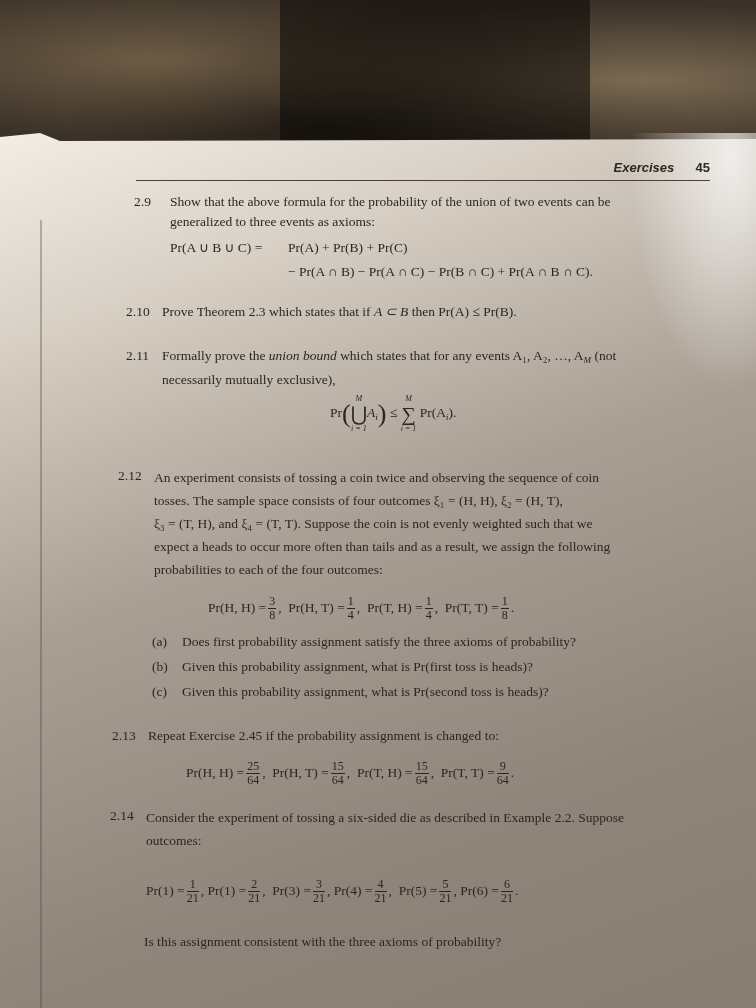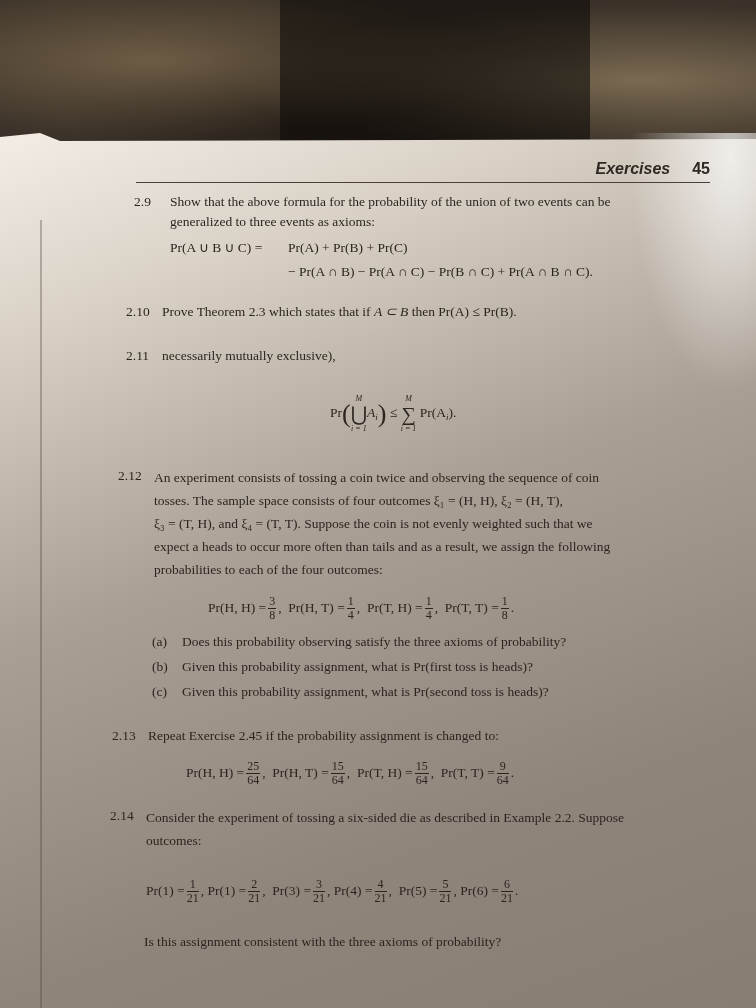--- a/index.html
+++ b/index.html
@@ -30,21 +30,21 @@
     position:absolute; left:630px; top:133px; width:126px; height:260px;
     background:radial-gradient(ellipse at 80% 10%, rgba(255,255,255,0.7) 0%, transparent 70%);
   }
   .gutter {
     position:absolute; left:40px; top:220px; width:2px; height:788px;
     background:rgba(80,70,60,0.35);
   }
   .header {
     position:absolute; left:136px; top:160px; width:574px;
     border-bottom:1px solid #4a4038; padding-bottom:4px; text-align:right;
-    color:#2e2822; font-size:16px;
+    color:#2e2822; font-size:13px;
   }
   .header .sec { font-family:"Liberation Sans",sans-serif; font-style:italic; font-weight:bold; margin-right:18px; }
   .header .pg { font-family:"Liberation Sans",sans-serif; font-weight:bold; }
   .content { position:absolute; left:0; top:0; width:756px; color:#2b2520; font-size:13.5px; line-height:20px; }
   .ex { position:absolute; }
   .num { position:absolute; left:-36px; }
   .math { font-family:"Liberation Serif",serif; }
   .it { font-style:italic; }
   .frac { display:inline-block; vertical-align:middle; text-align:center; font-size:12px; line-height:13px; margin:0 2px; }
   .frac .n { display:block; border-bottom:1px solid #2b2520; padding:0 1px; }
@@ -85,20 +85,26 @@
 
   <div class="ex" style="left:162px; top:302px; width:560px; white-space:nowrap;">
     <span class="num">2.10</span>
     <span>Prove Theorem 2.3 which states that if</span>
     <span class="math it">A ⊂ B</span>
     <span>then Pr(A) ≤ Pr(B).</span>
   </div>
 
   <div class="ex" style="left:162px; top:346px; width:560px;">
     <span class="num">2.11</span>
+    <div style="white-space:nowrap;">
+      <span>Formally prove the</span>
+      <em>union bound</em>
+      <span>which states that for any events A₁, A₂, …, A</span><span class="sub it">M</span>
+      <span>(not</span>
+    </div>
     <div>necessarily mutually exclusive),</div>
   </div>
   <div class="eqrow math" style="left:330px; top:394px;">
     <span>Pr</span><span class="paren">(</span><span class="bigop"><span class="lim">M</span><span class="sym">⋃</span><span class="lim">i = 1</span></span><span class="it">A</span><span class="sub it">i</span><span class="paren">)</span>
     <span>≤</span>
     <span class="bigop"><span class="lim">M</span><span class="sym">∑</span><span class="lim">i = 1</span></span>
     <span>Pr(A</span><span class="sub it">i</span><span>).</span>
   </div>
 
   <div class="ex" style="left:154px; top:466px; width:570px;font-family:Liberation Serif, serif;">
@@ -108,21 +114,21 @@
     <div style="line-height:23px">ξ₃ = (T, H), and ξ₄ = (T, T). Suppose the coin is not evenly weighted such that we</div>
     <div style="line-height:23px">expect a heads to occur more often than tails and as a result, we assign the following</div>
     <div style="line-height:23px">probabilities to each of the four outcomes:</div>
   </div>
   <div class="eqrow math" style="left:208px; top:595px;">
     <span>Pr(H, H) =</span><span class="frac"><span class="n">3</span><span class="d">8</span></span><span>,</span>&nbsp;
     <span>Pr(H, T) =</span><span class="frac"><span class="n">1</span><span class="d">4</span></span><span>,</span>&nbsp;
     <span>Pr(T, H) =</span><span class="frac"><span class="n">1</span><span class="d">4</span></span><span>,</span>&nbsp;
     <span>Pr(T, T) =</span><span class="frac"><span class="n">1</span><span class="d">8</span></span><span>.</span>
   </div>
-  <div class="part" style="left:152px; top:632px;"><span class="lbl">(a)</span><span>Does this probability observing satisfy the three axioms of probability?</span></div>
+  <div class="part" style="left:152px; top:632px;"><span class="lbl">(a)</span><span>Does first probability assignment satisfy the three axioms of probability?</span></div>
   <div class="part" style="left:152px; top:657px;"><span class="lbl">(b)</span><span>Given this probability assignment, what is Pr(first toss is heads)?</span></div>
   <div class="part" style="left:152px; top:682px;"><span class="lbl">(c)</span><span>Given this probability assignment, what is Pr(second toss is heads)?</span></div>
 
   <div class="ex" style="left:148px; top:726px; width:570px;">
     <span class="num">2.13</span>
     <div>Repeat Exercise 2.45 if the probability assignment is changed to:</div>
   </div>
   <div class="eqrow math" style="left:186px; top:760px;">
     <span>Pr(H, H) =</span><span class="frac"><span class="n">25</span><span class="d">64</span></span><span>,</span>&nbsp;
     <span>Pr(H, T) =</span><span class="frac"><span class="n">15</span><span class="d">64</span></span><span>,</span>&nbsp;

